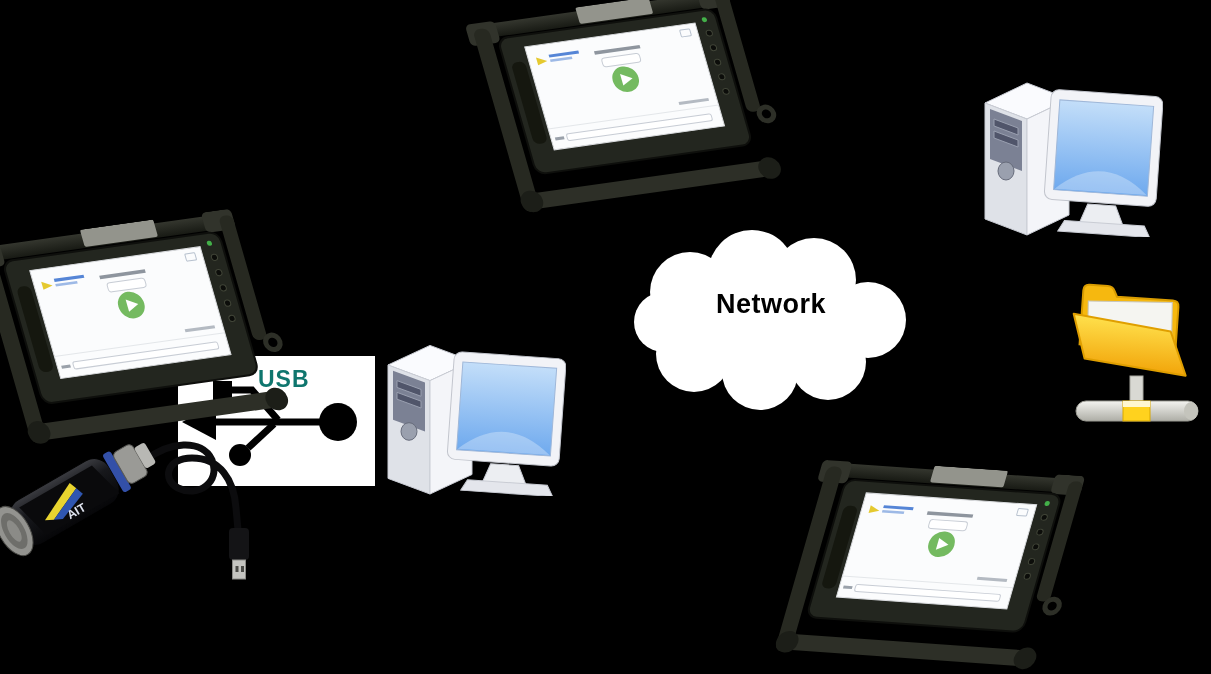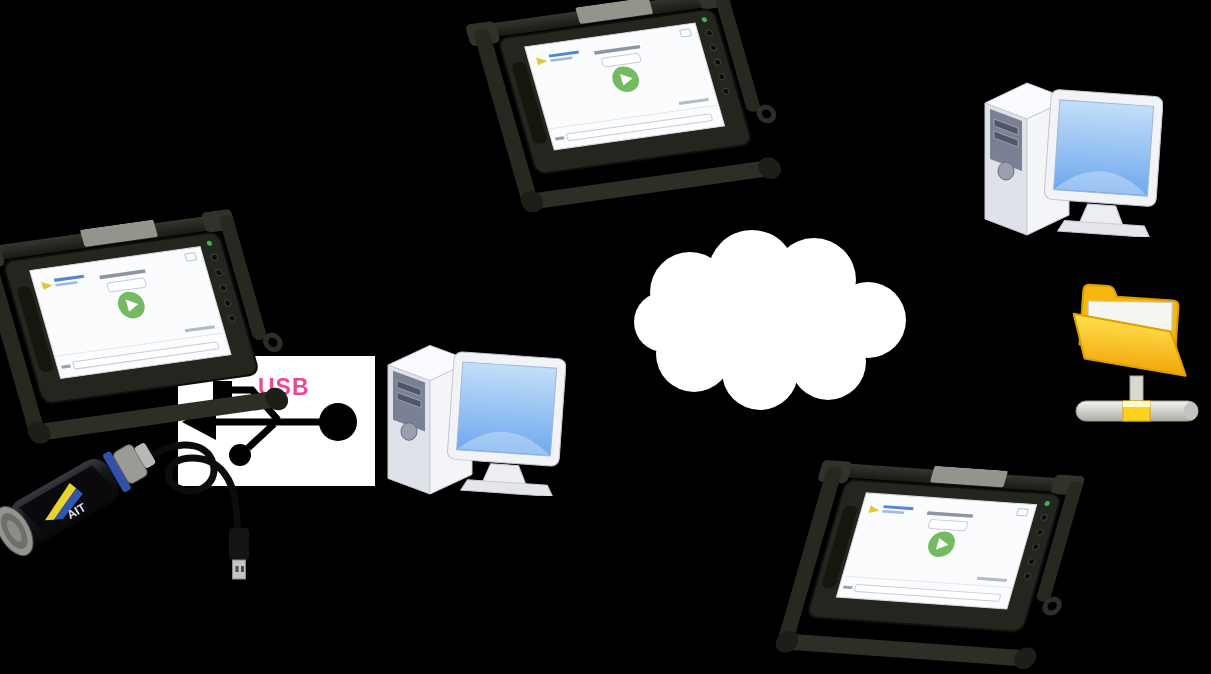--- a/index.html
+++ b/index.html
@@ -21,21 +21,21 @@
   .cloud-text{
     position:absolute;left:0;top:62px;width:278px;text-align:center;
     color:#000;font-weight:bold;font-size:27px;line-height:28px;
     letter-spacing:0.5px;
   }
   .usb-box{
     left:178px;top:356px;width:197px;height:130px;background:#fff;
     z-index:1;
   }
   .usb-text{
-    position:absolute;left:80px;top:18px;color:#ec4899;font-weight:bold;
+    position:absolute;left:80px;top:10px;color:#0f766e;font-weight:bold;
     font-size:23px;letter-spacing:1px;
   }
   #tablet-left{z-index:2;}
   #desktop-center{z-index:3;}
   #dongle{z-index:4;}
 </style>
 </head>
 <body>
 
 <div class="stage">
@@ -193,20 +193,21 @@
         <circle cx="182" cy="52" r="42"></circle>
         <circle cx="236" cy="92" r="38"></circle>
         <circle cx="196" cy="134" r="38"></circle>
         <circle cx="128" cy="144" r="38"></circle>
         <circle cx="62" cy="126" r="38"></circle>
         <circle cx="32" cy="94" r="30"></circle>
         <ellipse cx="138" cy="94" rx="92" ry="50"></ellipse>
       </g>
     </svg>
     <div class="cloud-text">
+      <div>Network</div>
     </div>
   </div>
 
   <div class="item" id="folder">
     <svg width="135" height="145" viewBox="0 0 135 145">
         <use href="#sym-folder"></use>
       </svg>
   </div>
 
   <div class="item" id="dongle">

